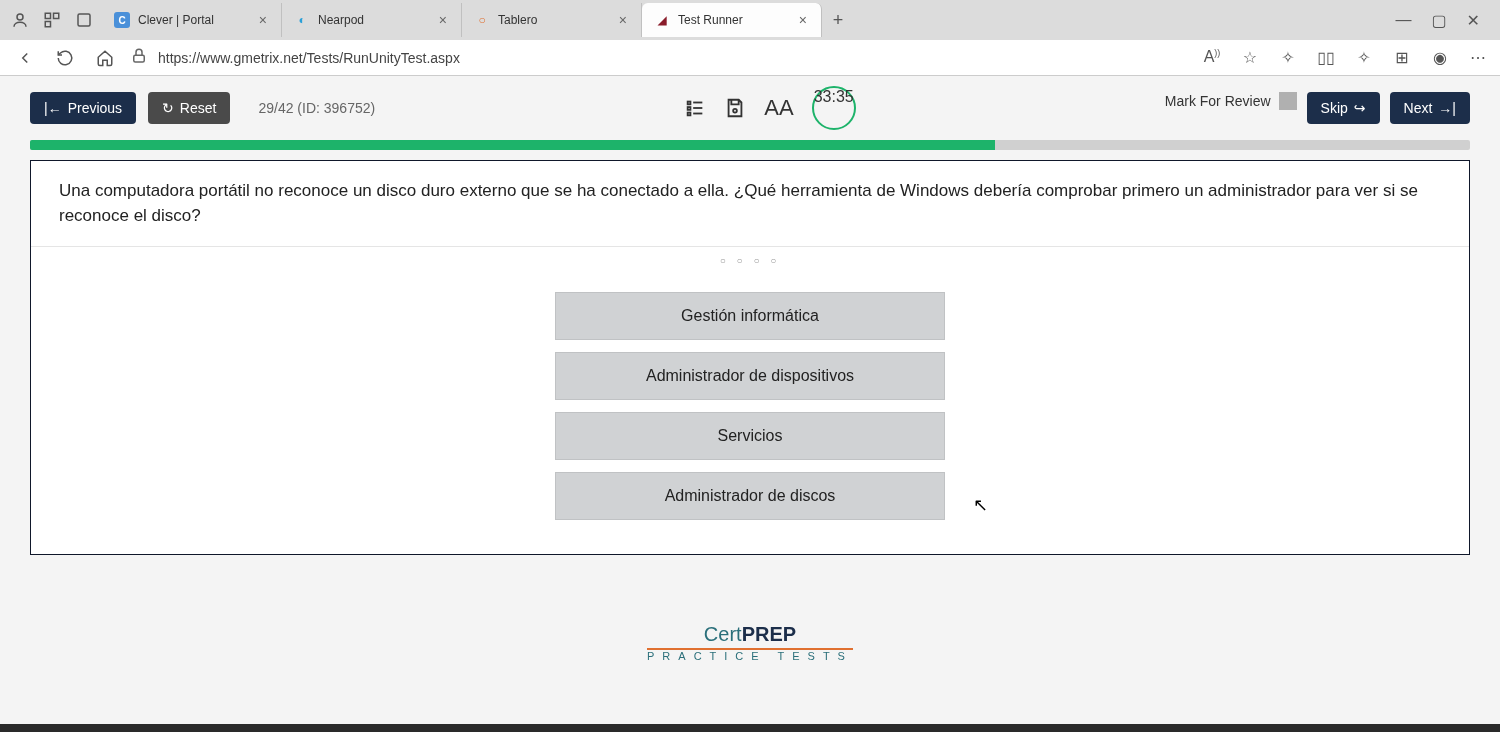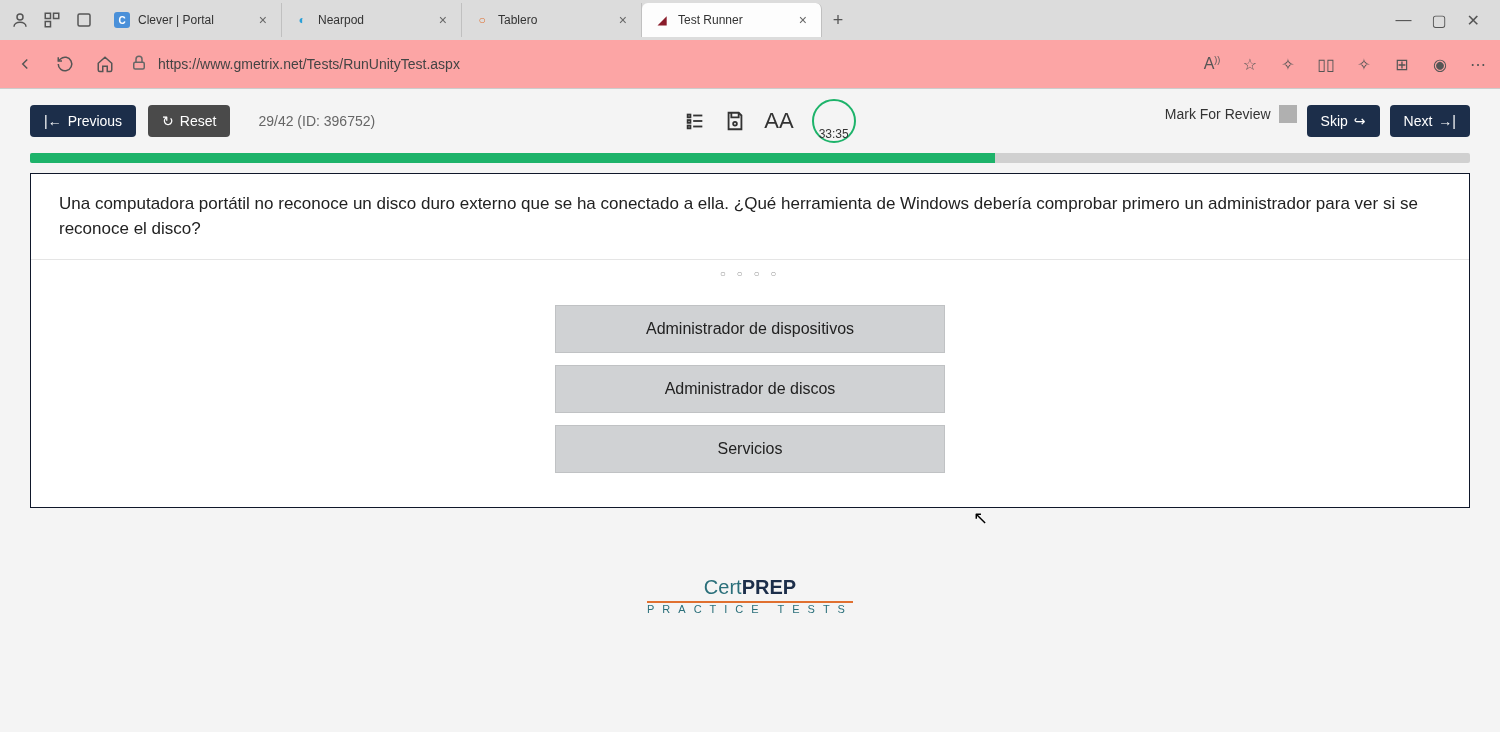--- a/index.html
+++ b/index.html
@@ -27,21 +27,21 @@
   }
   .tab.active { background: #fdfdfd; border-radius: 6px 6px 0 0; }
   .tab .favicon { width: 16px; height: 16px; margin-right: 8px; display:inline-flex; align-items:center; justify-content:center;}
   .tab .close { margin-left: auto; color: #666; font-size: 14px; padding:0 2px;}
   .tab-title { white-space: nowrap; overflow: hidden; text-overflow: ellipsis; }
   .new-tab { width: 32px; text-align:center; color:#555; font-size:18px; cursor:pointer;}
   .window-controls { margin-left: auto; display:flex; gap: 20px; padding-right: 14px; color:#555;}
   .window-controls span { cursor:pointer; }
 
   .addr-bar {
-    display:flex; align-items:center; height: 49px; background:#fca5a5;
+    display:flex; align-items:center; height: 36px; background:#ffffff;
     border-bottom:1px solid #ccc; padding: 0 10px; gap:10px;
   }
   .addr-btn { width:30px; height:30px; display:flex; align-items:center; justify-content:center; color:#555; border-radius:4px; cursor:pointer;}
   .url-box { flex:1; display:flex; align-items:center; font-size:14px; color:#444; }
   .url-box .lock { margin-right: 10px; color:#666;}
   .right-icons { display:flex; gap:14px; color:#555; }
   .right-icons span { cursor:pointer; width:24px; text-align:center;}
 
   
   .app {
@@ -56,21 +56,21 @@
     padding: 8px 14px; border-radius:4px; font-size:14px; cursor:pointer;
     color:#fff; border:none;
   }
   .btn-dark { background:#1c2e4a; }
   .btn-grey { background:#4a4a4a; }
   .q-id { color:#666; font-size:14px; margin-left:16px;}
   .center-tools { margin-left:auto; margin-right:auto; display:flex; align-items:center; gap:18px; color:#333;}
   .center-tools .aa { font-size:22px; font-weight:500; }
   .timer {
     width:44px; height:44px; border:2px solid #1db36a; border-radius:50%;
-    display:flex; align-items:flex-end; justify-content:center; font-size:12px; color:#333;
+    display:flex; align-items:flex-start; justify-content:center; font-size:16px; color:#333;
   }
   .right-actions { display:flex; align-items:flex-start; gap:10px;}
   .mark-review { display:flex; align-items:center; gap:8px; color:#333; font-size:14px;}
   .mark-box { width:18px; height:18px; background:#b0b0b0;}
   .progress {
     height:10px; background:#d0d0d0; margin: 0 30px 10px 30px; border-radius:2px; overflow:hidden;
   }
   .progress-fill { height:100%; background:#1db36a; }
 
   .question-card {
@@ -247,23 +247,24 @@
   </div>
 
   <div class="progress">
     <div class="progress-fill" style="width:67%"></div>
   </div>
 
   <div class="question-card">
     <div class="question-text">Una computadora portátil no reconoce un disco duro externo que se ha conectado a ella. ¿Qué herramienta de Windows debería comprobar primero un administrador para ver si se reconoce el disco?</div>
     <div class="dots">○ ○ ○ ○</div>
     <div class="answers">
+      <div class="answer-btn">Gestión informática</div>
       <div class="answer-btn">Administrador de dispositivos</div>
+      <div class="answer-btn">Servicios</div>
       <div class="answer-btn">Administrador de discos</div>
-      <div class="answer-btn">Servicios</div>
     </div>
   </div>
 
   <div class="footer-logo">
     <div class="brand">
       <span>Cert</span><b>PREP</b>
     </div>
     <div><span class="brand-sub">PRACTICE TESTS</span></div>
   </div>
 

